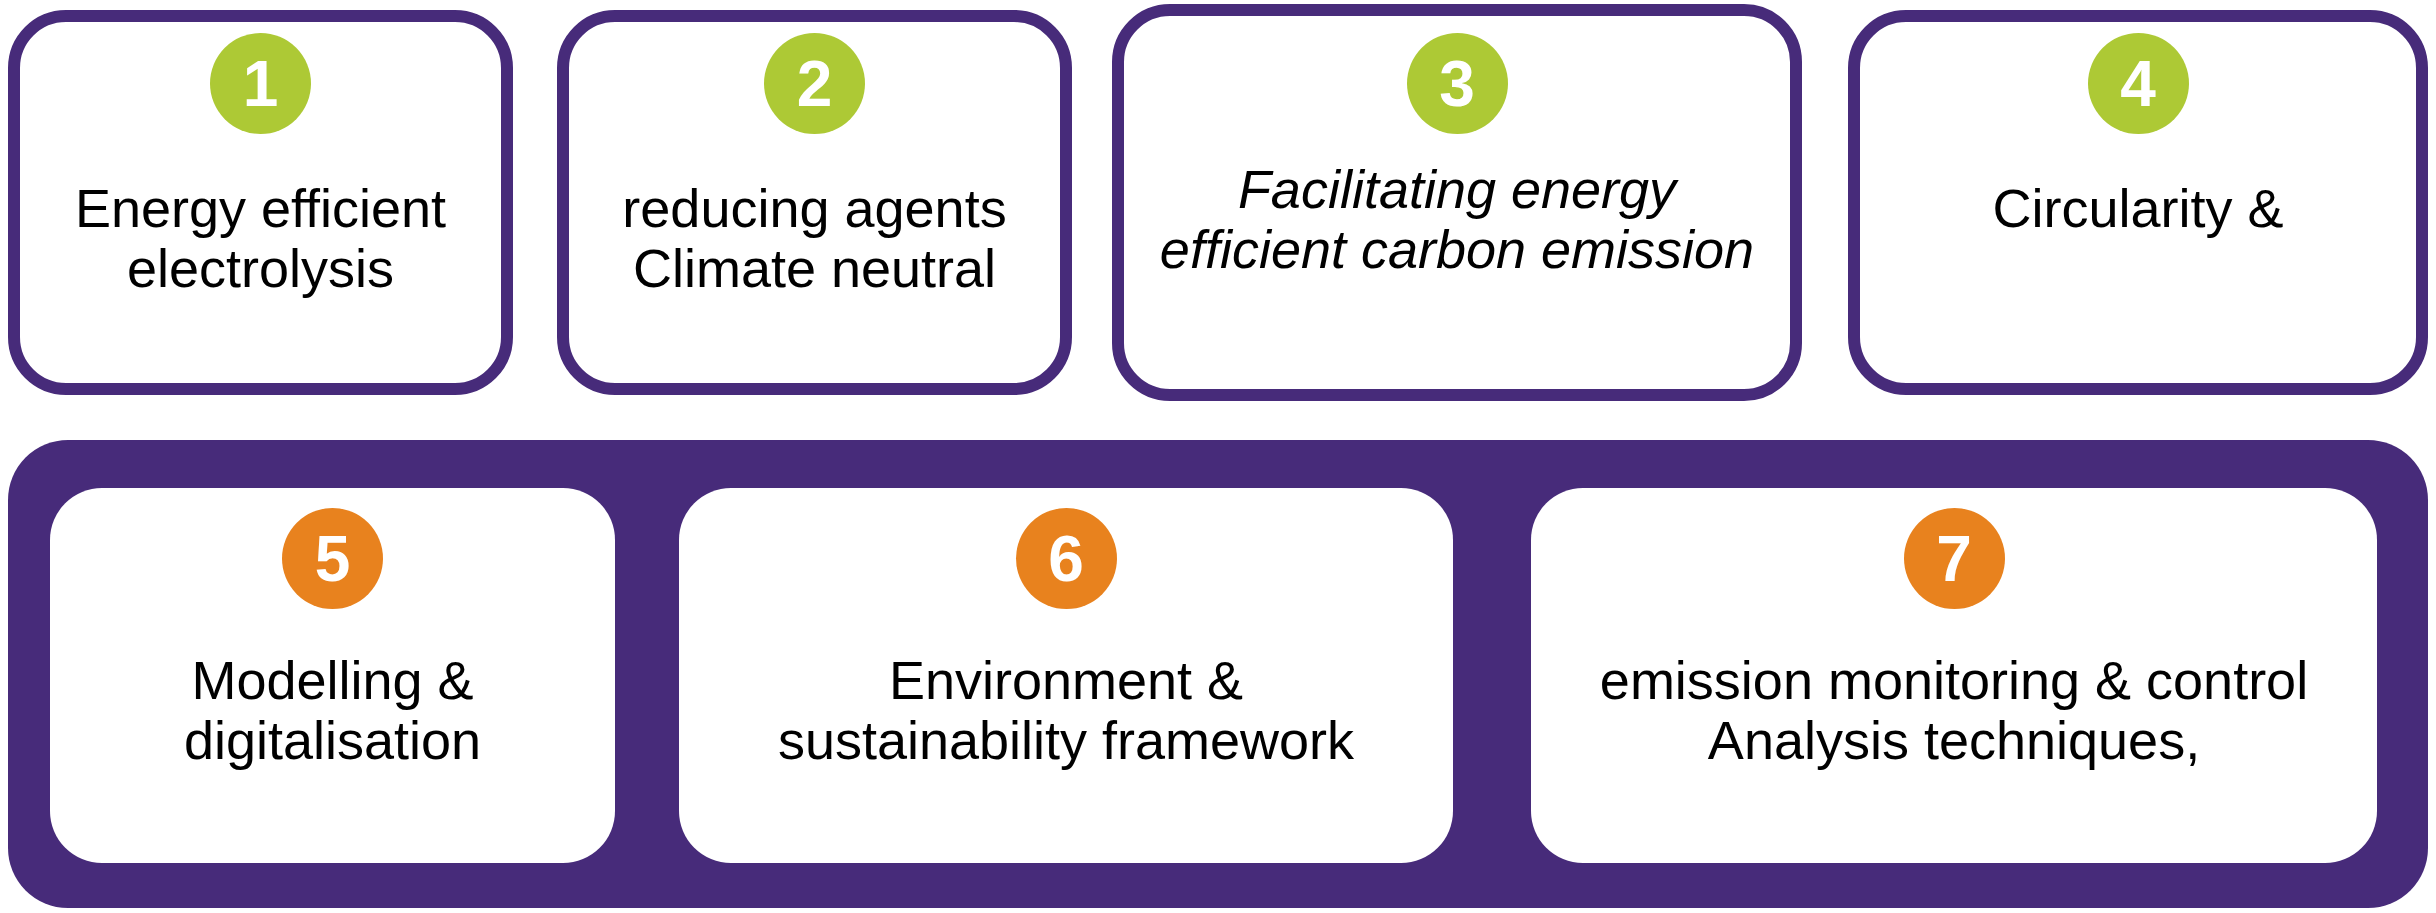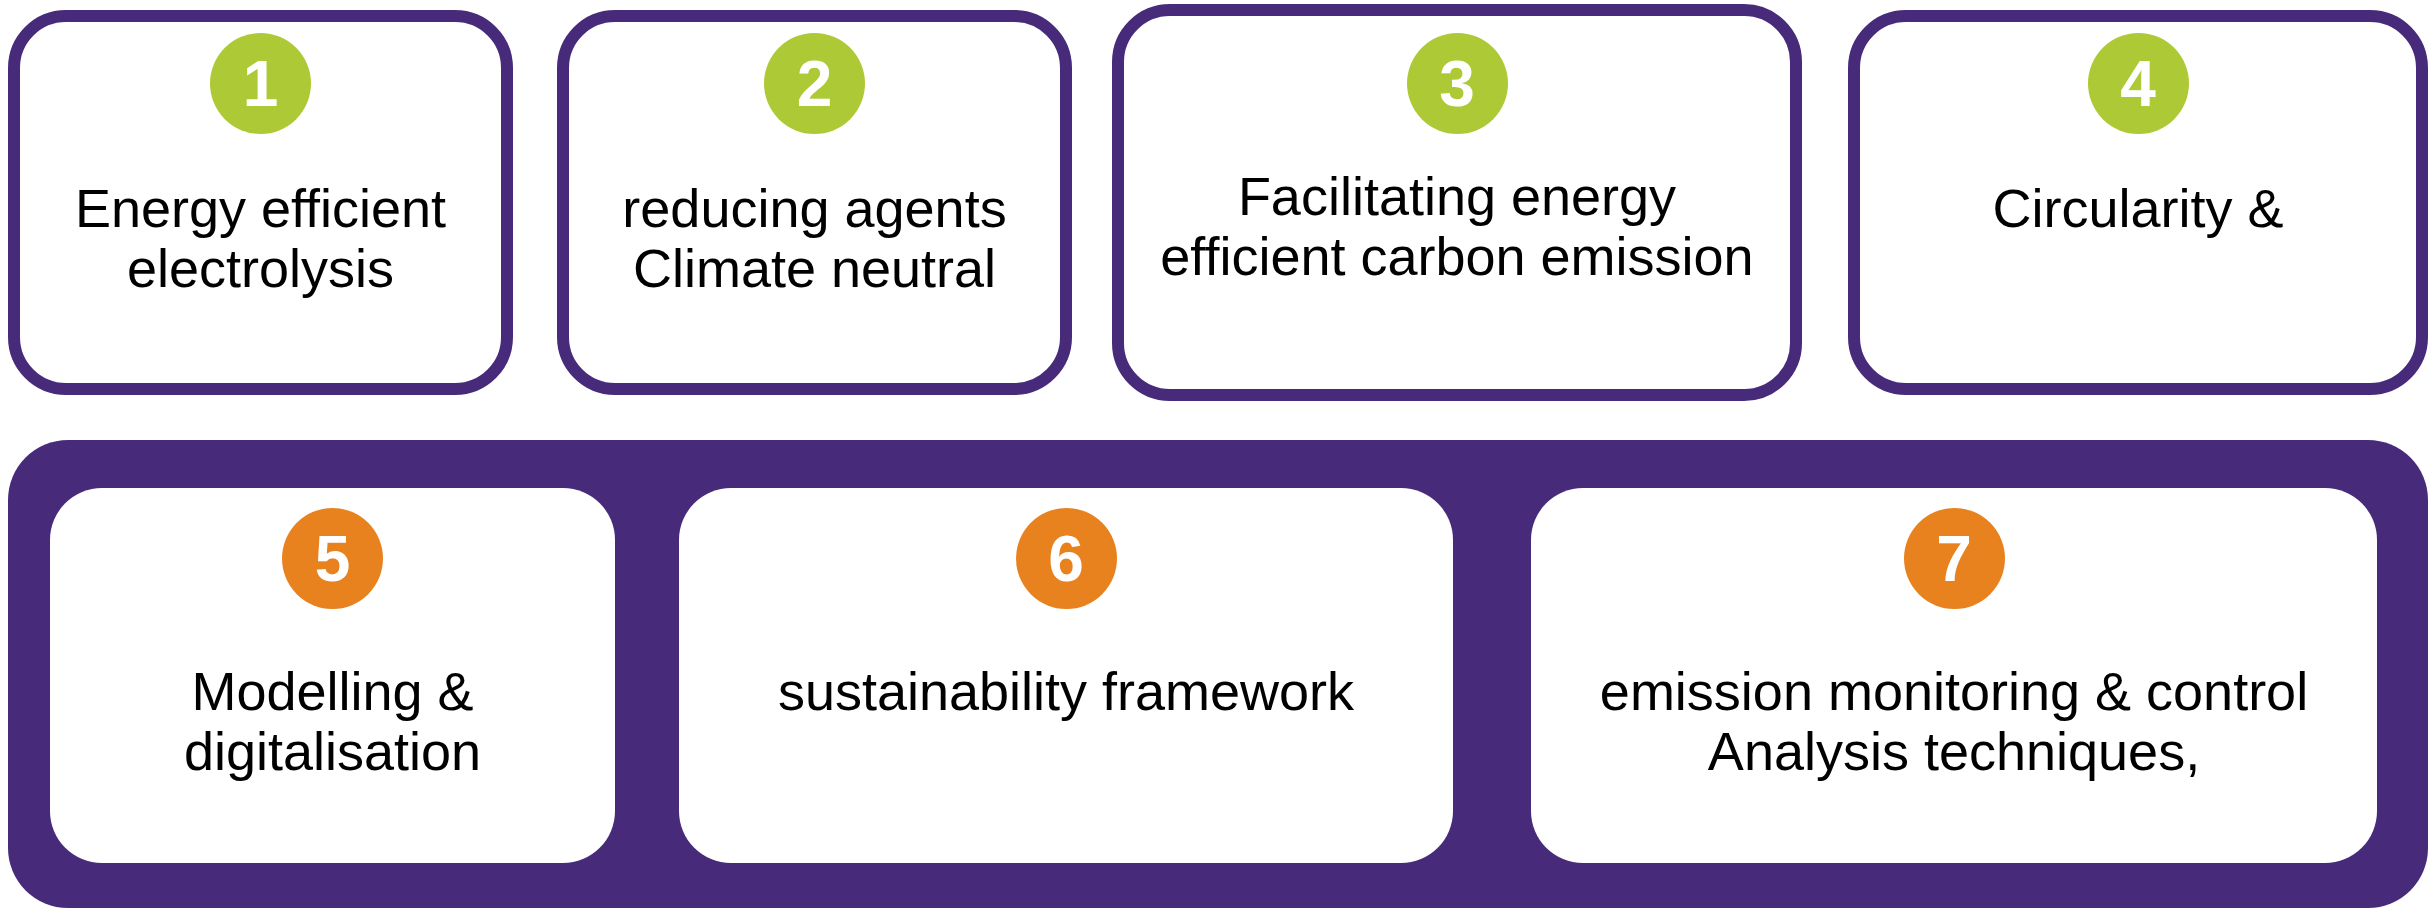--- a/index.html
+++ b/index.html
@@ -69,22 +69,22 @@
 
   
   .label {
     margin-top: 44px;
     font-size: 54px;
     line-height: 1.12;
     color: var(--text, #000000);
     text-align: center;
     white-space: nowrap;
   }
-  .topic-box.tall .label { margin-top: 32px; }
-  .sub-box .label { margin-top: 52px; }
+  .topic-box.tall .label { margin-top: 25px; font-style: italic; }
+  .sub-box .label { margin-top: 41px; }
   .label .line { display: block; }
 </style>
 </head>
 <body>
 
 <div class="canvas">
 
   <div class="topic-box" style="left:8px; top:10px; width:505px; height:385px;">
     <div class="badge green">1</div>
     <div class="label">
@@ -122,20 +122,21 @@
       <div class="badge orange">5</div>
       <div class="label">
         <span class="line">Modelling &amp;</span>
         <span class="line">digitalisation</span>
       </div>
     </div>
 
     <div class="sub-box" style="left:671px; width:774px;">
       <div class="badge orange">6</div>
       <div class="label">
+        <span class="line">Environment &amp;</span>
         <span class="line">sustainability framework</span>
       </div>
     </div>
 
     <div class="sub-box" style="left:1523px; width:846px;">
       <div class="badge orange">7</div>
       <div class="label">
         <span class="line">emission monitoring &amp; control</span>
         <span class="line">Analysis techniques,</span>
       </div>

